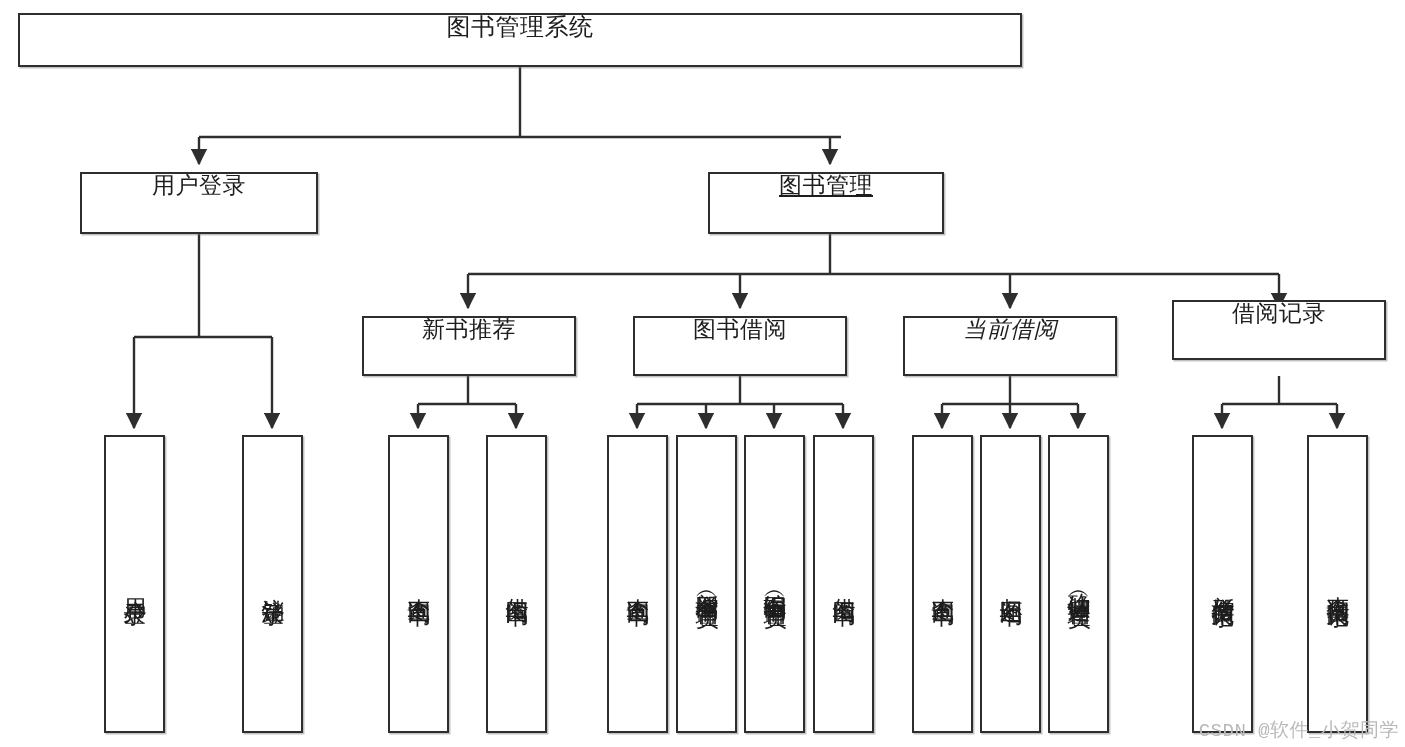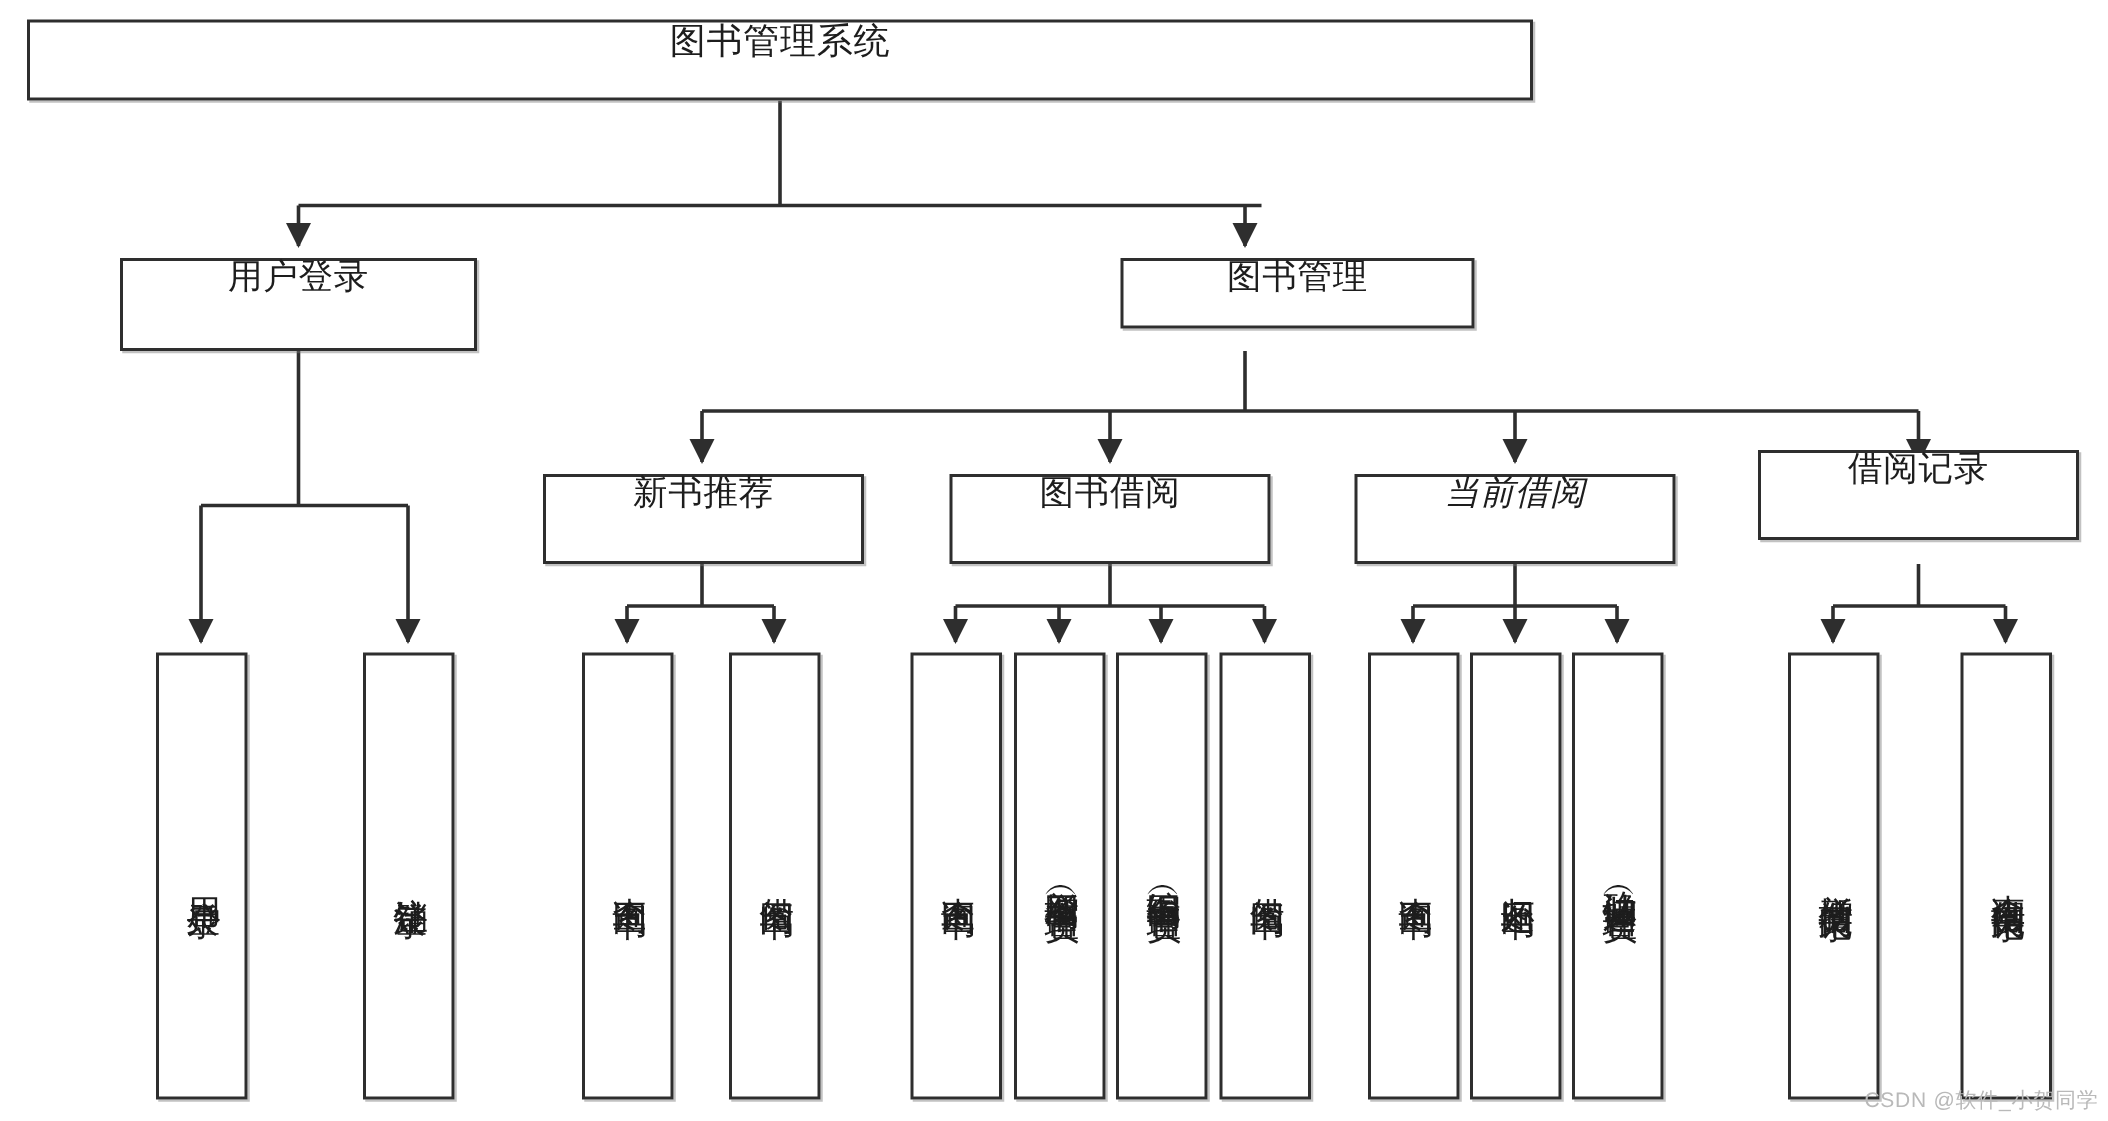--- a/index.html
+++ b/index.html
@@ -61,26 +61,26 @@
     text-orientation: upright;
     font-size: 23px;
     line-height: 1.12;
     letter-spacing: 2px;
     white-space: nowrap;
   }
   .watermark {
     position: absolute;
     right: 6px;
     bottom: 4px;
-    font-size: 14px;
+    font-size: 19px;
     color: #b9b9b9;
     letter-spacing: 0.5px;
     z-index: 5;
     white-space: nowrap;
-    font-family: Liberation Sans, sans-serif;
+    font-family: Liberation Mono, monospace;
   }
 </style>
 </head>
 <body>
 
 <div id="canvas">
 
   <svg class="wires" viewBox="0 0 1405 747" xmlns="http://www.w3.org/2000/svg">
     <defs>
       <marker id="arrow" viewBox="0 0 10 10" refX="9.2" refY="5" markerWidth="7" markerHeight="7" orient="auto-start-reverse">
@@ -132,21 +132,21 @@
   </svg>
 
   <div class="node h root" style="left:18px; top:13px; width:1004px; height:54px;">
     <span class="lbl">图书管理系统</span>
   </div>
 
   <div class="node h" style="left:80px; top:172px; width:238px; height:62px;">
     <span class="lbl">用户登录</span>
   </div>
 
-  <div class="node h" style="left:747px; top:172px; width:236px; height:47px;">
+  <div class="node h" style="left:708px; top:172px; width:236px; height:62px;text-decoration:underline;">
     <span class="lbl">图书管理</span>
   </div>
 
   <div class="node h" style="left:633px; top:316px; width:214px; height:60px;">
     <span class="lbl">图书借阅</span>
   </div>
 
   <div class="node h" style="left:362px; top:316px; width:214px; height:60px;">
     <span class="lbl">新书推荐</span>
   </div>

